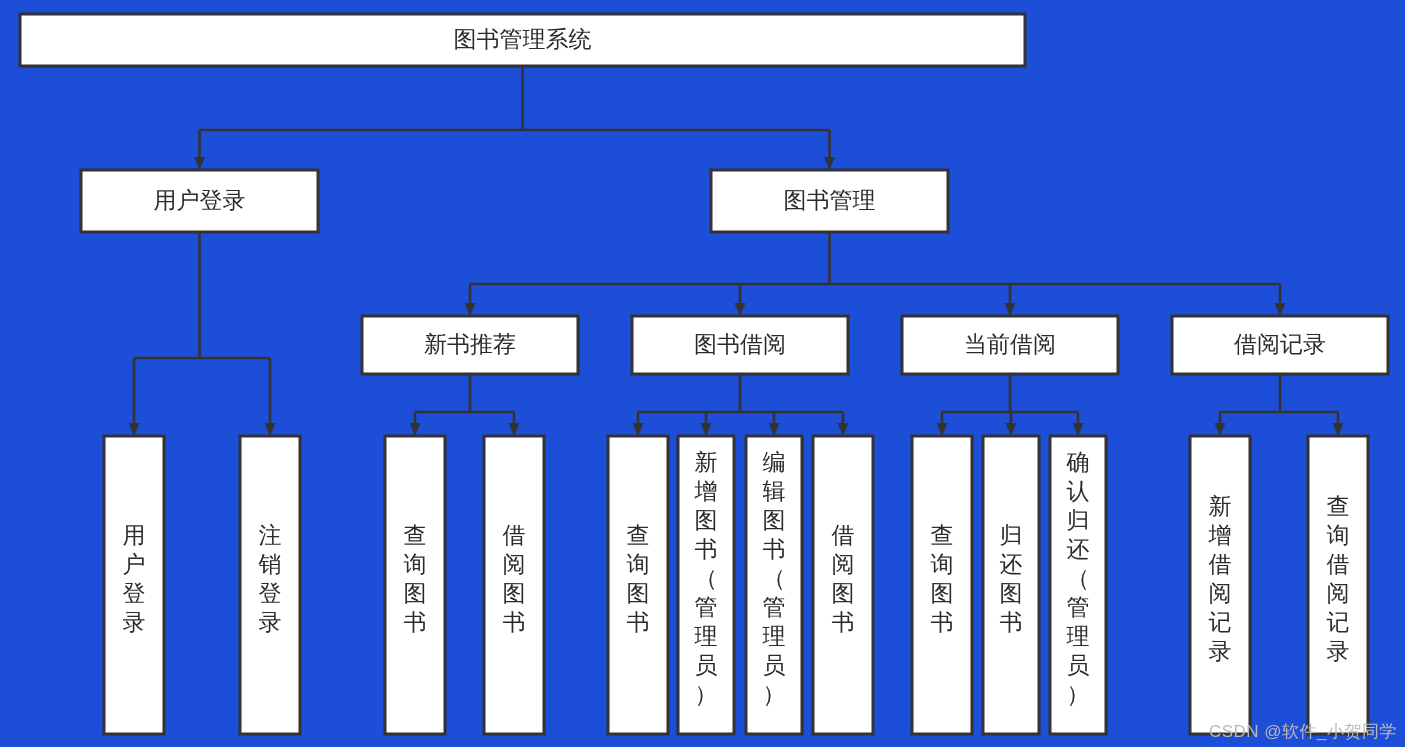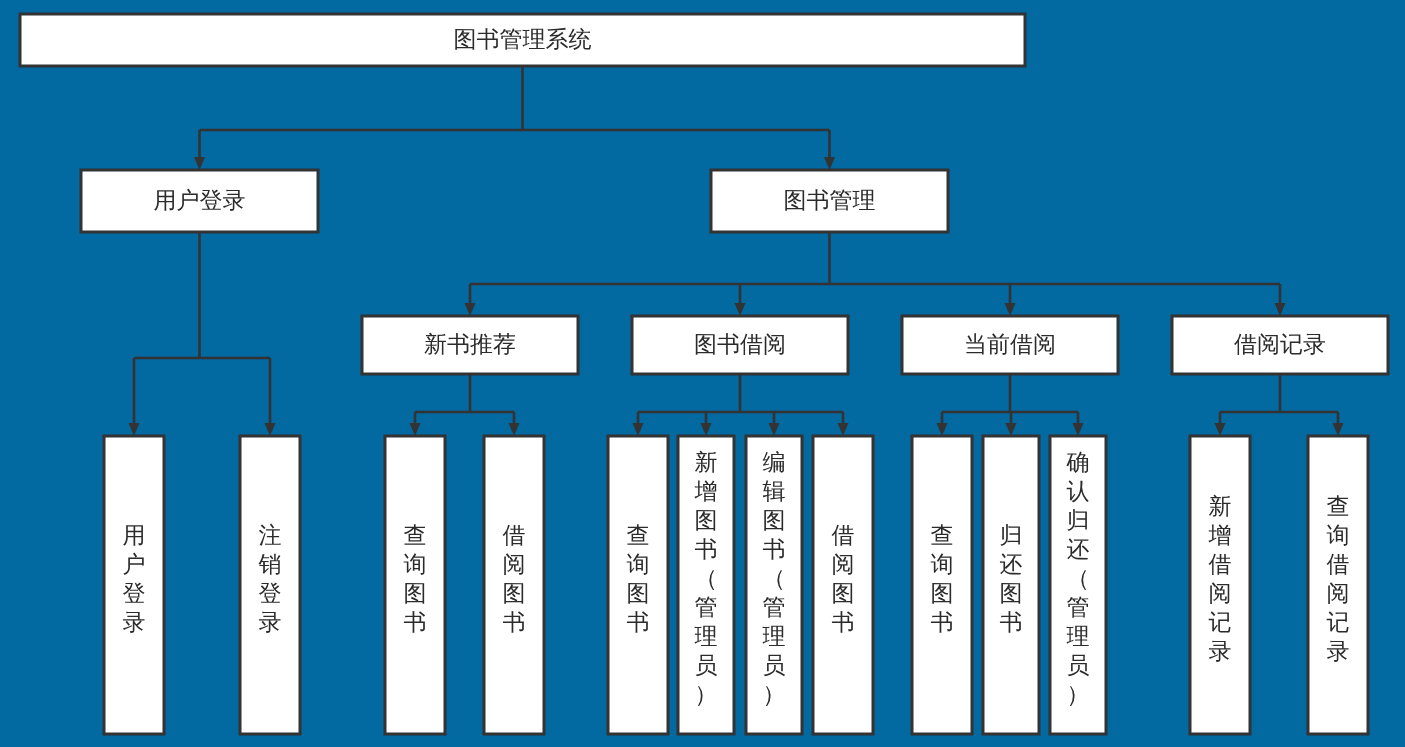--- a/index.html
+++ b/index.html
@@ -11,21 +11,21 @@
     width: 1405px;
     height: 747px;
     font-family: "Liberation Sans", "DejaVu Sans", sans-serif;
     overflow: hidden;
     position: relative;
   }
   #diagram-root {
     position: relative;
     width: 1405px;
     height: 747px;
-    background: #0369a1;
+    background: #1d4ed8;
   }
   svg#flow {
     position: absolute;
     left: 0;
     top: 0;
     width: 1405px;
     height: 747px;
     display: block;
   }
   .node-rect {
@@ -218,13 +218,14 @@
         <g>
           <rect x="1190" y="436" width="60" height="298" class="node-rect"></rect>
           <text x="1220" y="0" class="node-label-v" text-anchor="middle"><tspan x="1220" y="513.5">新</tspan><tspan x="1220" y="542.5">增</tspan><tspan x="1220" y="571.5">借</tspan><tspan x="1220" y="600.5">阅</tspan><tspan x="1220" y="629.5">记</tspan><tspan x="1220" y="658.5">录</tspan></text>
         </g>
         <g>
           <rect x="1308" y="436" width="60" height="298" class="node-rect"></rect>
           <text x="1338" y="0" class="node-label-v" text-anchor="middle"><tspan x="1338" y="513.5">查</tspan><tspan x="1338" y="542.5">询</tspan><tspan x="1338" y="571.5">借</tspan><tspan x="1338" y="600.5">阅</tspan><tspan x="1338" y="629.5">记</tspan><tspan x="1338" y="658.5">录</tspan></text>
         </g>
       </g>
   </svg>
+  <div class="watermark">CSDN @软件_小贺同学</div>
 </div>
 
 </body></html>

